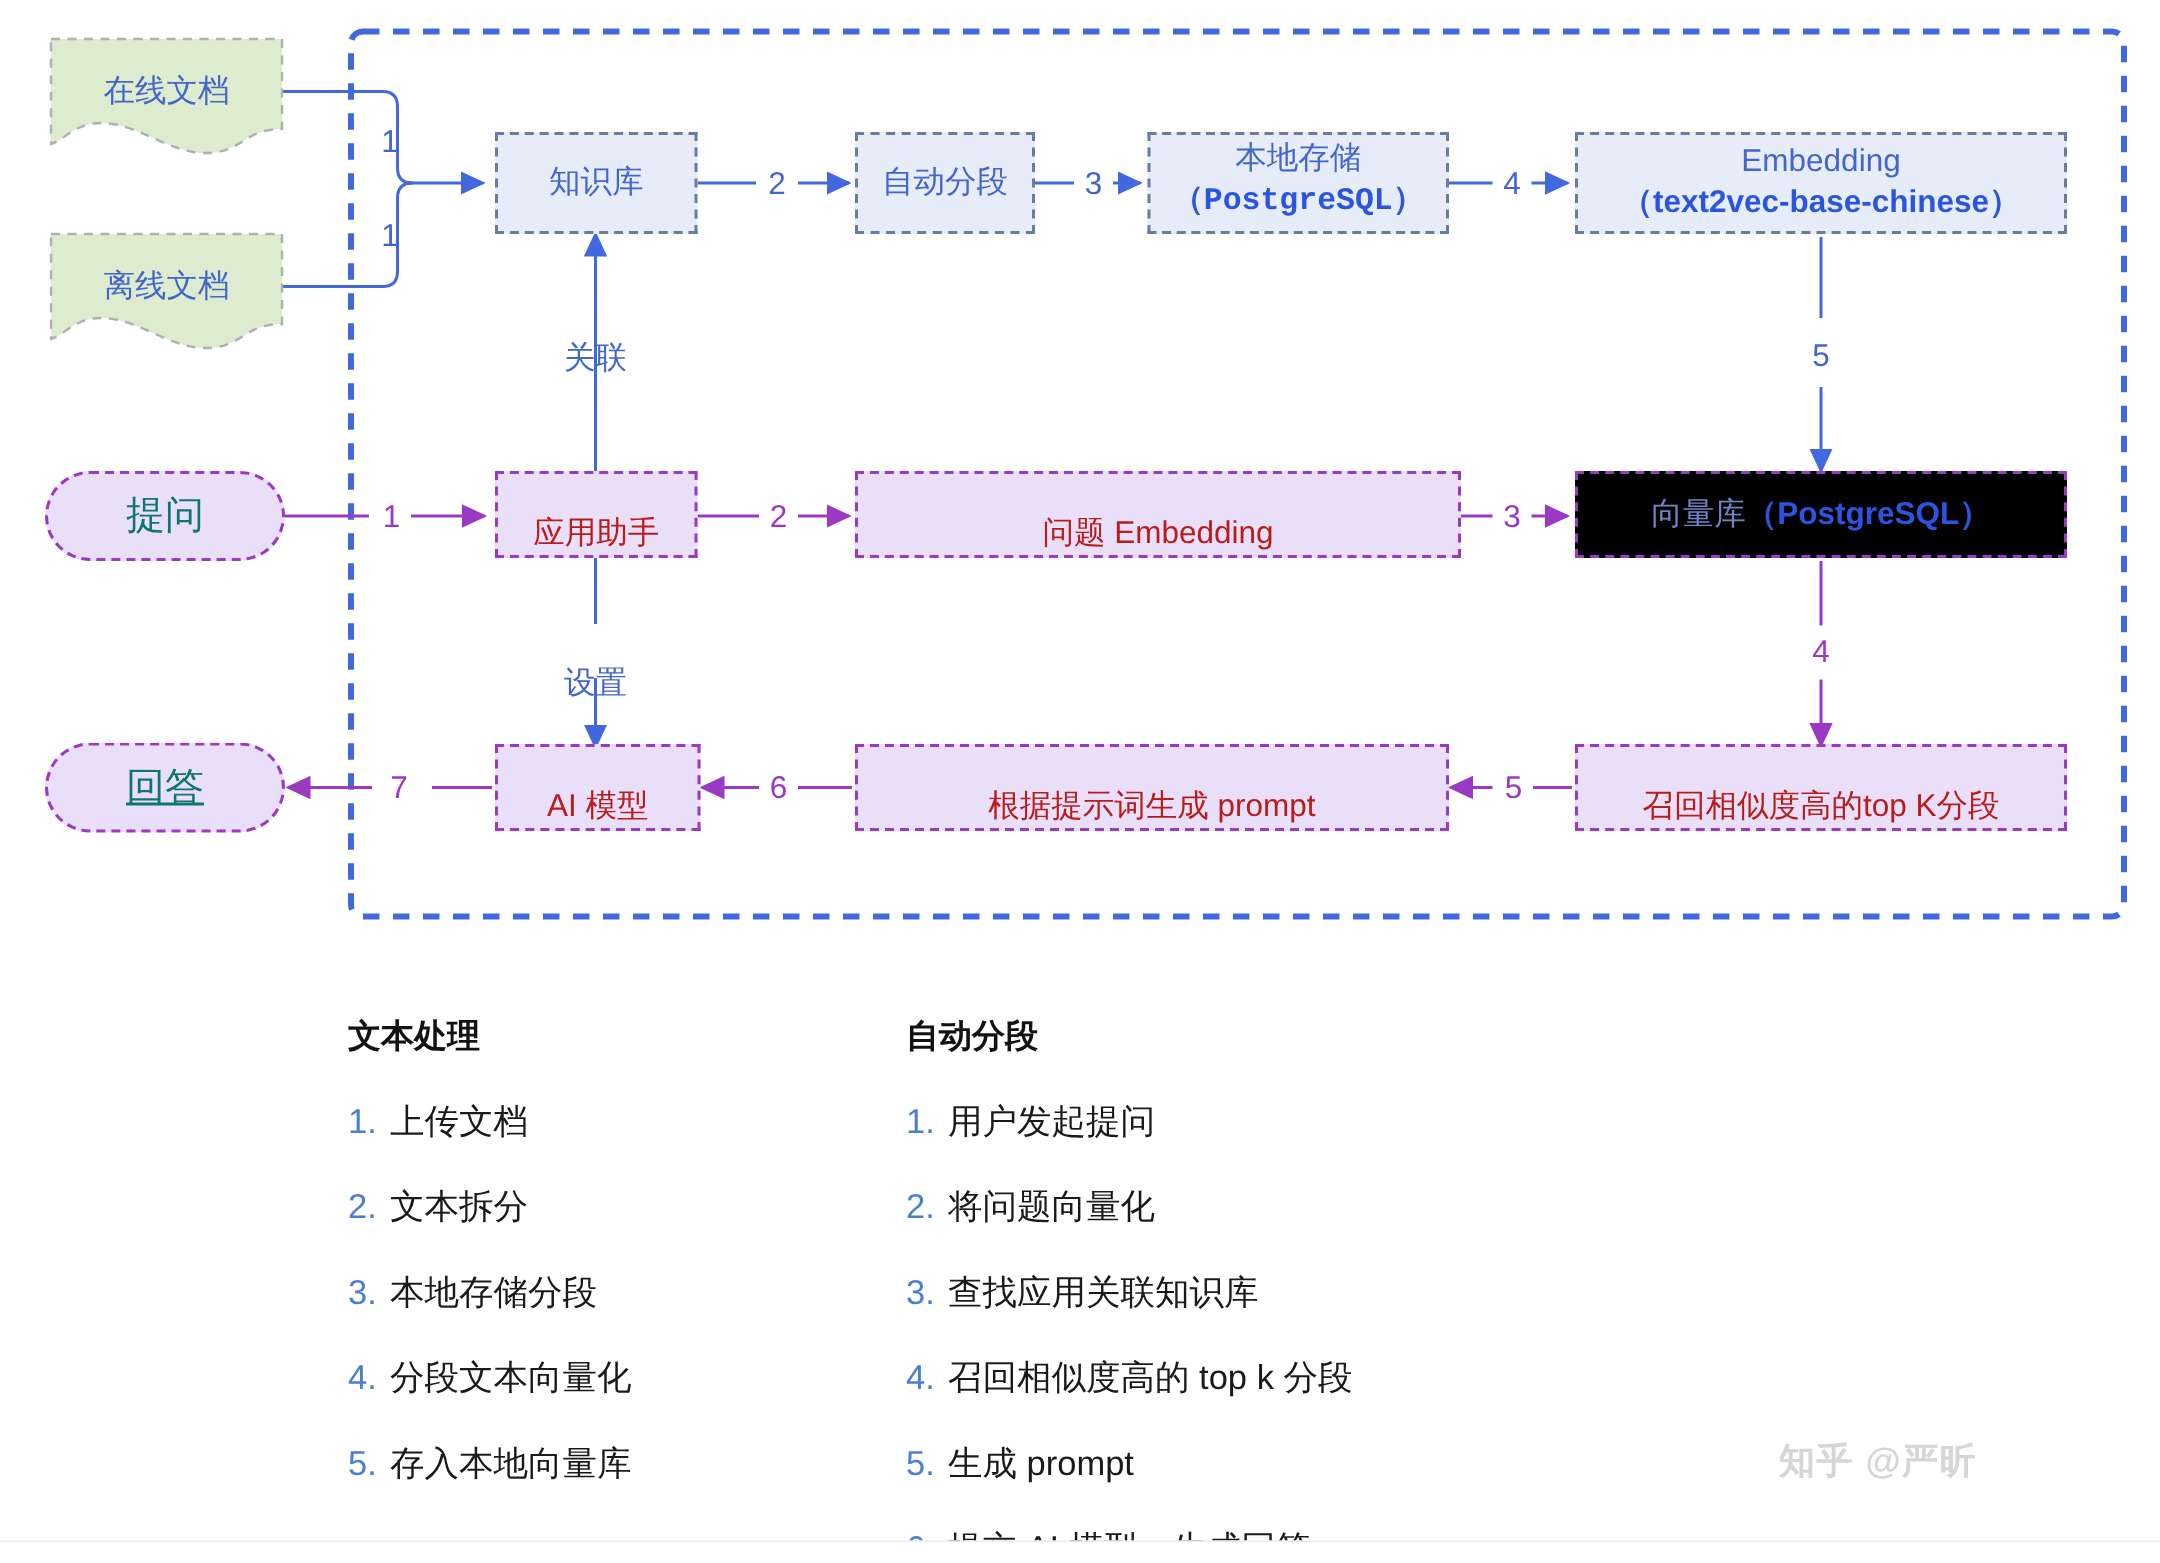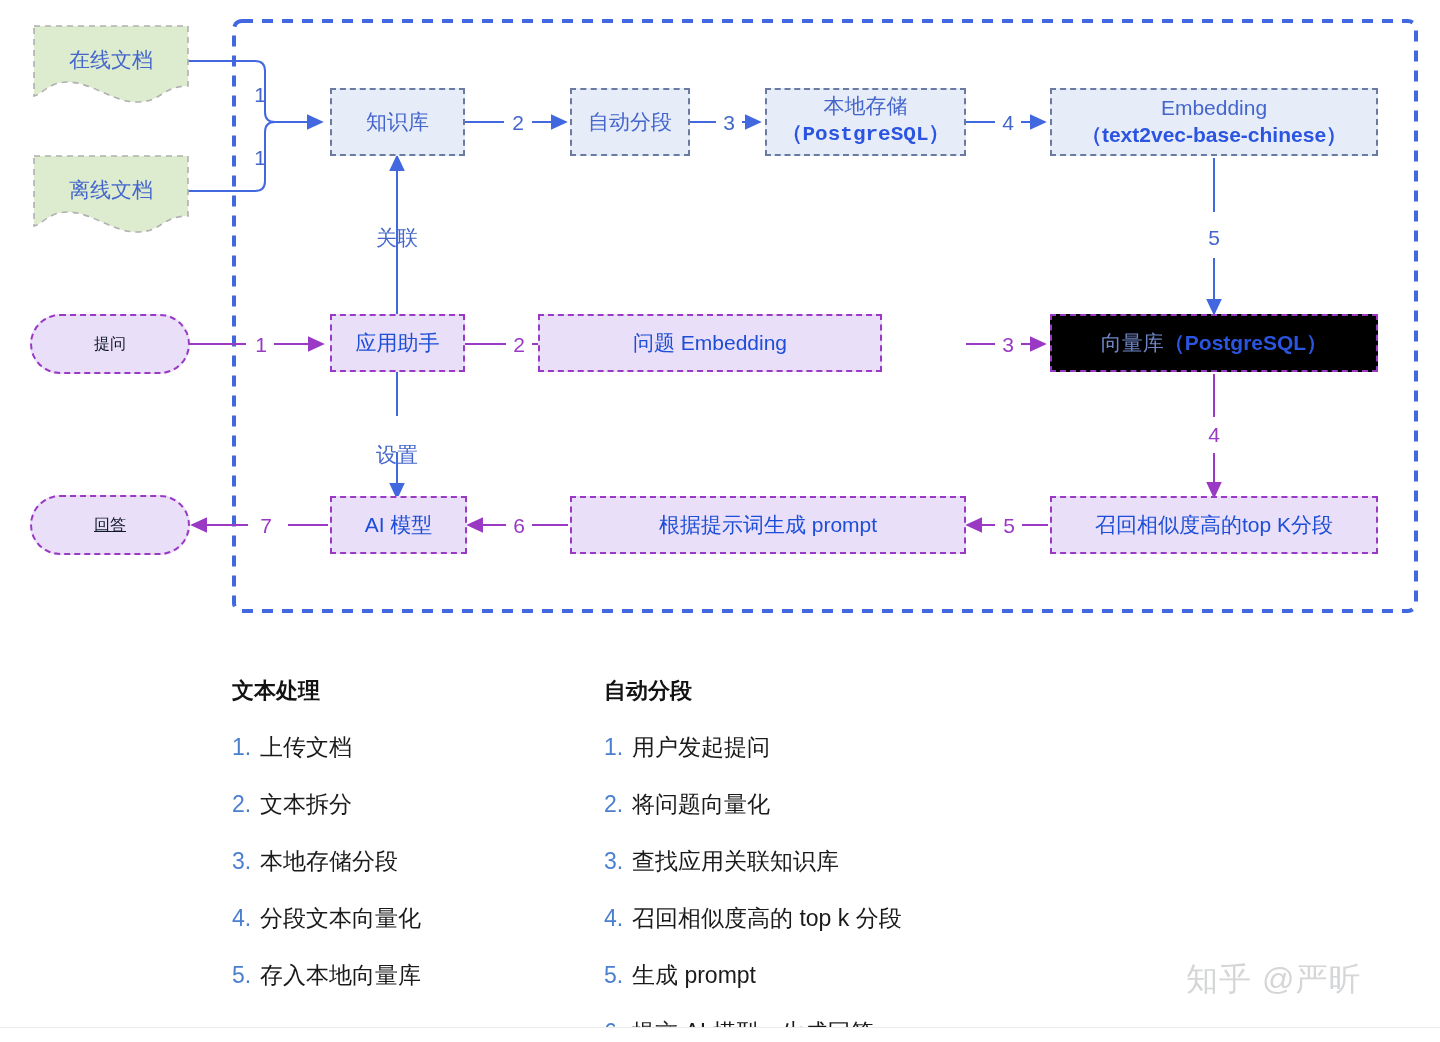--- a/index.html
+++ b/index.html
@@ -40,38 +40,39 @@
     background: #e7ecf9;
     border: 2px dashed #6b7aa0;
     color: #4466cc;
     font-size: 21px;
   }
   .box-blue .accent { color: #2b55e0; font-weight: bold; }
   
   .box-purple {
     background: #eadff8;
     border: 2px dashed #9a39c4;
-    color: #1d4ed8;
-    font-size: 21px;
+    color: #b91c1c;
+    font-size: 21px;
+    align-items: flex-end;
   }
   
   .box-mixed {
     background: #000000;
     border: 2px dashed #9a39c4;
     font-size: 21px;
   }
   .box-mixed .plain  { color: #6f85c6; }
   .box-mixed .accent { color: #2b55e0; font-weight: bold; }
   
   .pill {
     background: #eadff8;
     border: 2px dashed #9a39c4;
     border-radius: 999px;
-    color: #0f172a;
-    font-size: 16px;
+    color: #0f766e;
+    font-size: 26px;
     align-items: center;
   }
   
   .doc-wrap {
     position: absolute;
   }
   .doc-wrap svg {
     position: absolute;
     left: 0;
     top: 0;
@@ -116,24 +117,25 @@
     white-space: nowrap;
   }
   .legend li .num {
     color: #4a7fd0;
     display: inline-block;
     min-width: 28px;
   }
   
   .watermark {
     position: absolute;
-    font-size: 32px;
+    font-size: 24px;
     color: #d4d6d8;
     white-space: nowrap;
     letter-spacing: 1px;
+    font-weight: bold;
   }
   
   .page-edge {
     position: absolute;
     left: 0;
     bottom: 0;
     width: 1440px;
     height: 14px;
     background: #ffffff;
     border-top: 1px solid #ececec;
@@ -237,21 +239,21 @@
   </div>
 
   <div class="node pill" style="left:30px; top:314px; width:160px; height:60px;">
     <span>提问</span>
   </div>
 
   <div class="node box-purple" style="left:330px; top:314px; width:135px; height:58px;">
     <span>应用助手</span>
   </div>
 
-  <div class="node box-purple" style="left:538px; top:314px; width:344px; height:58px;">
+  <div class="node box-purple" style="left:570px; top:314px; width:404px; height:58px;">
     <span>问题 Embedding</span>
   </div>
 
   <div class="node box-mixed" style="left:1050px; top:314px; width:328px; height:58px;">
     <span>
       <span class="plain">向量库</span><span class="accent">（PostgreSQL）</span>
     </span>
   </div>
 
   <div class="node pill" style="left:30px; top:495px; width:160px; height:60px;text-decoration:underline;">

